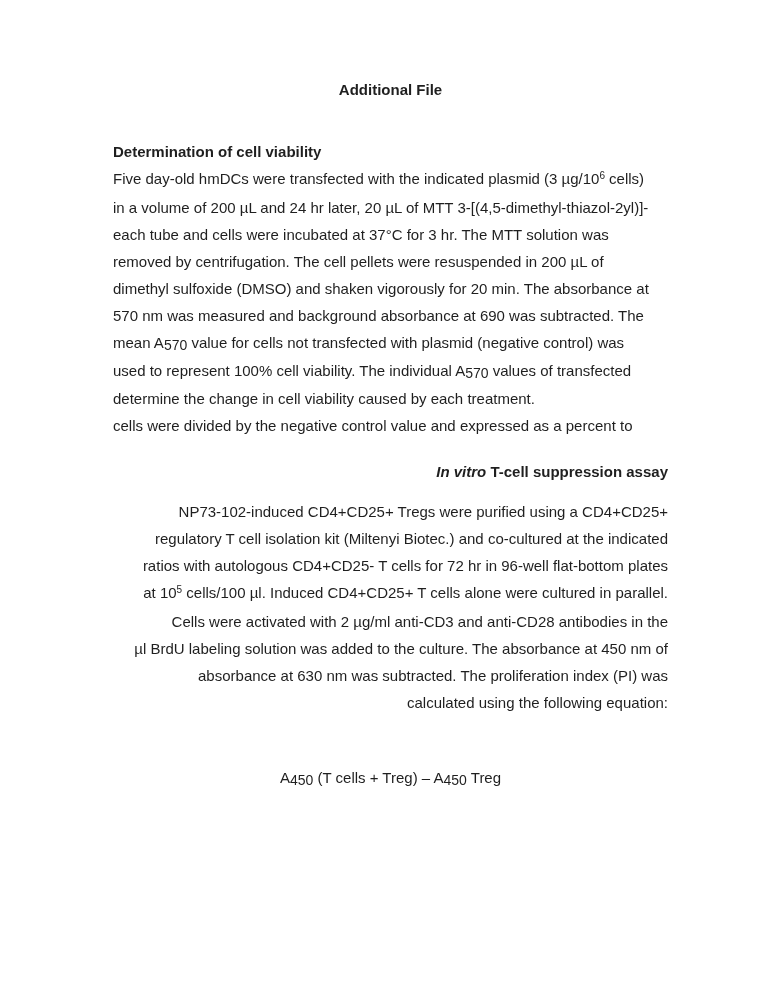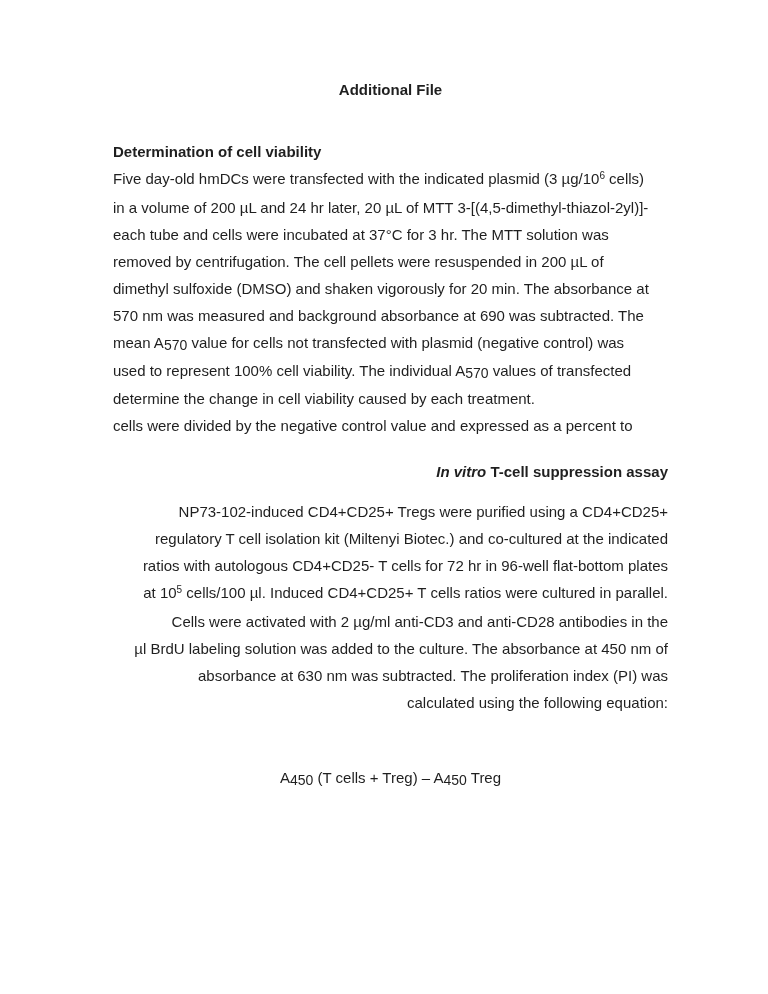--- a/index.html
+++ b/index.html
@@ -81,21 +81,21 @@
         <div class="line">cells were divided by the negative control value and expressed as a percent to</div>
       </div>
   </div>
 
   <div class="section">
     <div class="heading"><span class="b i">In vitro</span><span class="b"> T-cell suppression assay</span></div>
     <div class="para">
         <div class="line">NP73-102-induced CD4+CD25+ Tregs were purified using a CD4+CD25+</div>
         <div class="line">regulatory T cell isolation kit (Miltenyi Biotec.) and co-cultured at the indicated</div>
         <div class="line">ratios with autologous CD4+CD25- T cells for 72 hr in 96-well flat-bottom plates</div>
-        <div class="line"><span>at 10</span><span class="sup">5</span><span> cells/100 µl. Induced CD4+CD25+ T cells ratios were cultured in parallel.</span></div>
+        <div class="line"><span>at 10</span><span class="sup">5</span><span> cells/100 µl. Induced CD4+CD25+ T cells alone were cultured in parallel.</span></div>
         <div class="line">Cells were activated with 2 µg/ml anti-CD3 and anti-CD28 antibodies in the</div>
         <div class="line">µl BrdU labeling solution was added to the culture. The absorbance at 450 nm of</div>
         <div class="line">absorbance at 630 nm was subtracted. The proliferation index (PI) was</div>
         <div class="line">calculated using the following equation:</div>
       </div>
   </div>
 
   <div class="equation"><span>A</span><span class="sub">450</span><span> (T cells + Treg) – A</span><span class="sub">450</span><span> Treg</span></div>
 
 </div>

